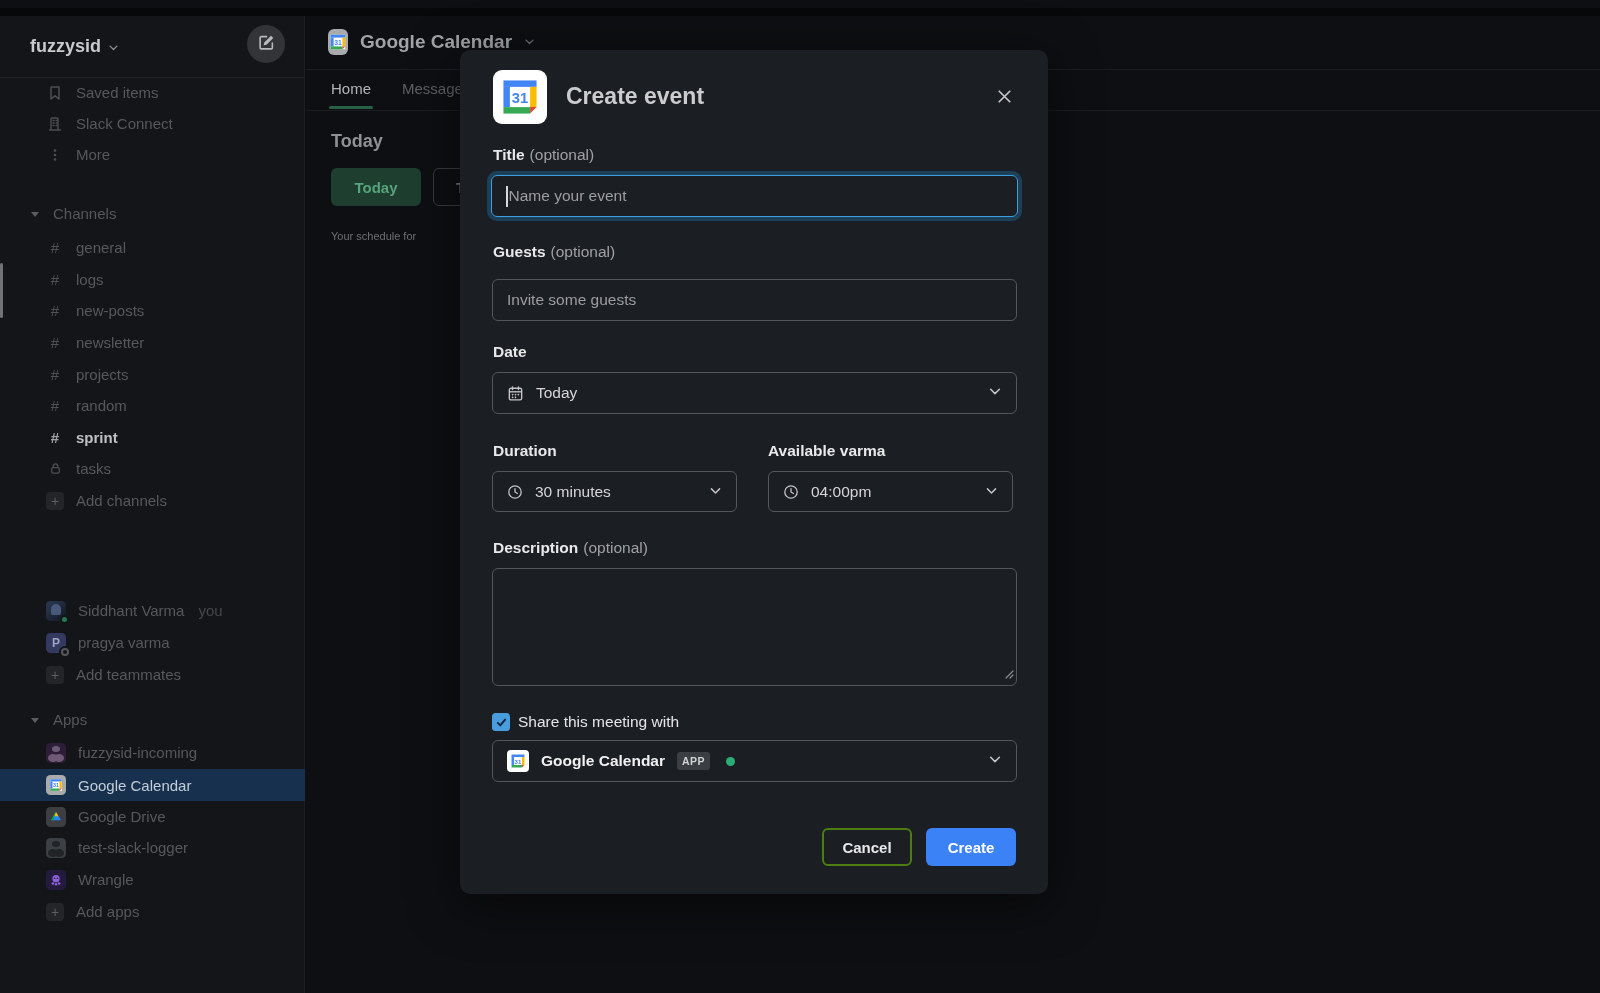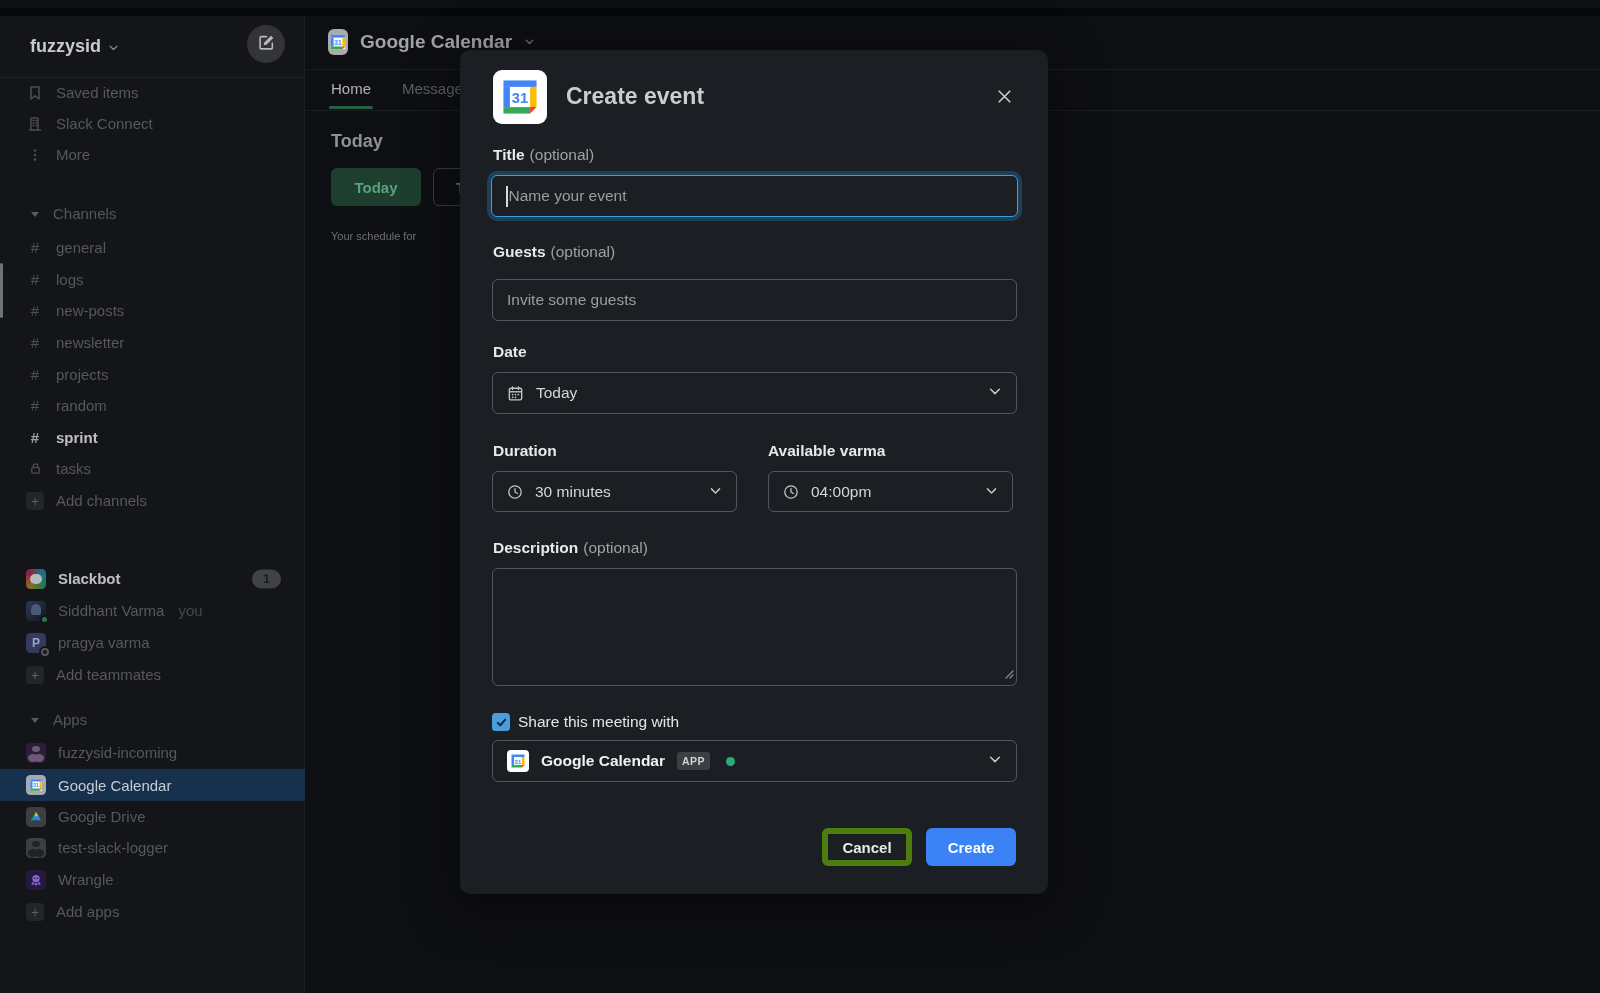--- a/index.html
+++ b/index.html
@@ -11,21 +11,21 @@
   
   .sidebar { position:absolute; left:0; top:0; width:305px; height:993px; background:#141518; border-right:1px solid #1d1e21; }
   .ws-header { position:absolute; left:0; top:8px; width:305px; height:62px; border-bottom:1px solid #222326; }
   .ws-name { position:absolute; left:30px; top:18px; display:flex; align-items:center; gap:7px;
     font-size:18px; font-weight:bold; color:#c9cacc; cursor:pointer; }
   .ws-chevron { color:#8a8b8e; margin-top:3px; }
   .compose-btn { position:absolute; left:247px; top:9px; width:38px; height:38px; border-radius:50%;
     background:#333438; display:flex; align-items:center; justify-content:center; color:#b8b9bb; cursor:pointer; }
 
   .side-row { position:absolute; left:0; width:305px; height:31px; display:flex; align-items:center;
-    padding-left:26px; gap:12px; font-size:15px; color:#56585c; cursor:pointer; }
+    padding-left:46px; gap:12px; font-size:15px; color:#56585c; cursor:pointer; }
   .side-row .row-icon { width:18px; height:18px; display:flex; align-items:center; justify-content:center; color:#4c4e52; flex:0 0 18px; }
   .side-row .hash { font-size:15px; color:#4e5054; width:18px; text-align:center; }
   .side-row.bold-row { color:#bfc0c3; font-weight:bold; }
   .side-row.bold-row .hash { color:#9fa0a3; }
   .section-row { position:absolute; left:0; width:305px; height:31px; display:flex; align-items:center;
     padding-left:30px; gap:13px; font-size:15px; color:#55575b; cursor:pointer; }
   .section-row .tri { color:#5a5c60; }
   .avatar { width:20px; height:20px; border-radius:4.5px; position:relative; flex:0 0 20px; }
   .plus-tile { width:18px; height:18px; border-radius:4px; background:#232528; color:#5d5f63;
     display:flex; align-items:center; justify-content:center; font-size:14px; flex:0 0 18px; }
@@ -97,21 +97,21 @@
   .checkbox-row { position:absolute; left:32px; top:663px; display:flex; align-items:center; gap:8px; cursor:pointer; }
   .checkbox { width:18px; height:18px; border-radius:3.5px; background:#4a9ddd; display:flex; align-items:center; justify-content:center; }
   .checkbox-label { font-size:15.5px; color:#e4e5e7; }
   .share-select { left:32px; top:690px; width:525px; height:42px; }
   .share-app-name { font-size:15.5px; font-weight:bold; color:#f0f1f2; }
   .app-badge { background:#3b3e43; color:#d0d2d4; font-size:10.5px; font-weight:bold; letter-spacing:0.5px;
     padding:3px 5px; border-radius:3px; }
   .share-dot { width:9px; height:9px; border-radius:50%; background:#2bac76; margin-left:4px; }
   .mini-gcal { width:22px; height:22px; background:#fff; border-radius:4px; display:flex; align-items:center; justify-content:center; }
   .btn-cancel { position:absolute; left:362px; top:778px; width:90px; height:38px; background:transparent; color:#e8e9ea;
-    border:6px solid #4d7c0f; border-radius:6px; font-size:15px; font-weight:bold; cursor:pointer; font-family:inherit; }
+    border:2px solid #4d7c0f; border-radius:6px; font-size:15px; font-weight:bold; cursor:pointer; font-family:inherit; }
   .btn-create { position:absolute; left:466px; top:778px; width:90px; height:38px; background:#3b82f6; color:#ffffff;
     border:none; border-radius:6px; font-size:15px; font-weight:bold; cursor:pointer; font-family:inherit; }
 </style>
 </head>
 <body>
 
 <div class="screen">
 
   <div class="sidebar">
     <div class="ws-header">
@@ -205,25 +205,20 @@
             <path d="M5.6 7V5.4a2.4 2.4 0 0 1 4.8 0V7" stroke="currentColor" stroke-width="1.4" fill="none"></path>
           </svg>
       </span>
       <span class="row-label">tasks</span>
     </div>
     <div class="side-row" style="top:477px">
       <span class="plus-tile">+</span>
       <span class="row-label">Add channels</span>
     </div>
 
-    <div class="side-row bold-row" style="top:555px">
-      <span class="avatar av-slackbot"></span>
-      <span class="row-label">Slackbot</span>
-      <span class="badge">1</span>
-    </div>
     <div class="side-row" style="top:587px">
       <span class="avatar av-photo">
         <span class="presence-dot"></span>
       </span>
       <span class="row-label">Siddhant Varma</span>
       <span class="dm-suffix">you</span>
     </div>
     <div class="side-row" style="top:619px">
       <span class="avatar av-pragya">
         <span>P</span>

